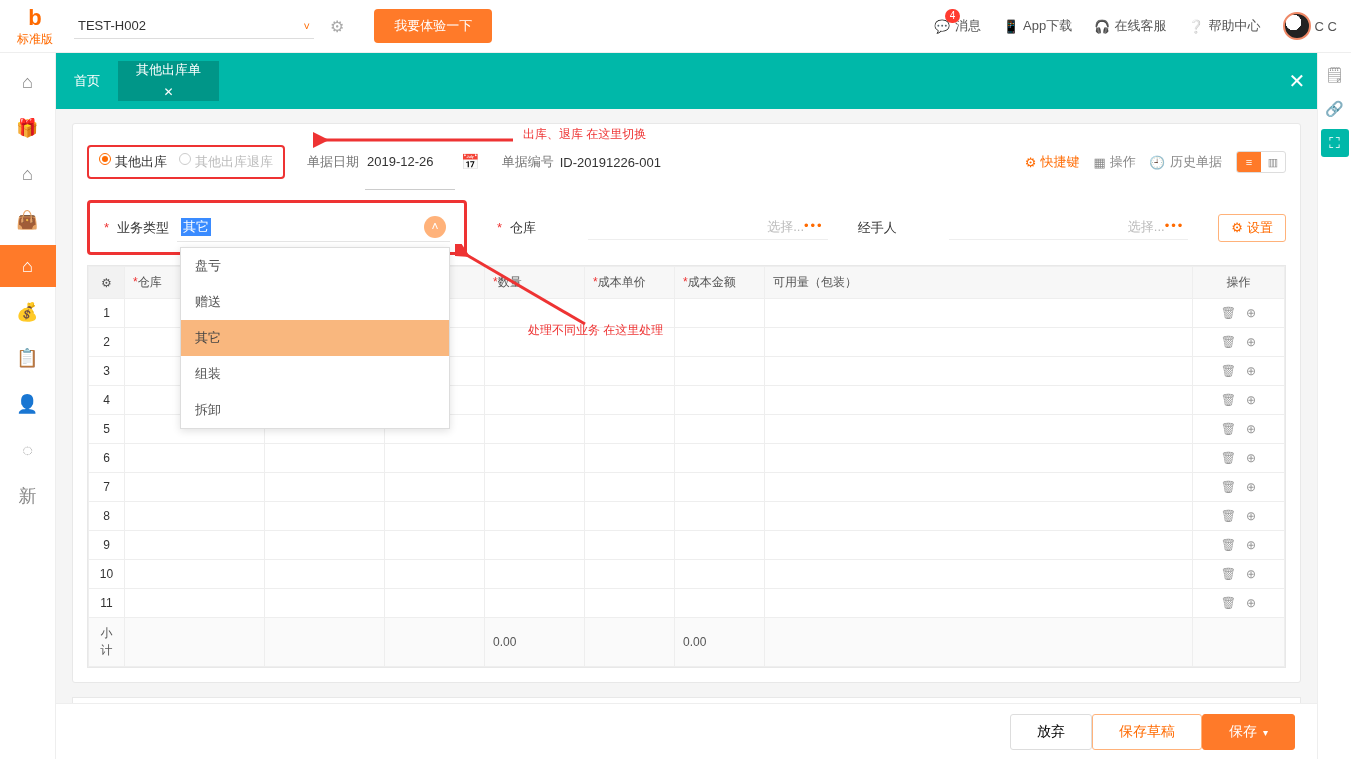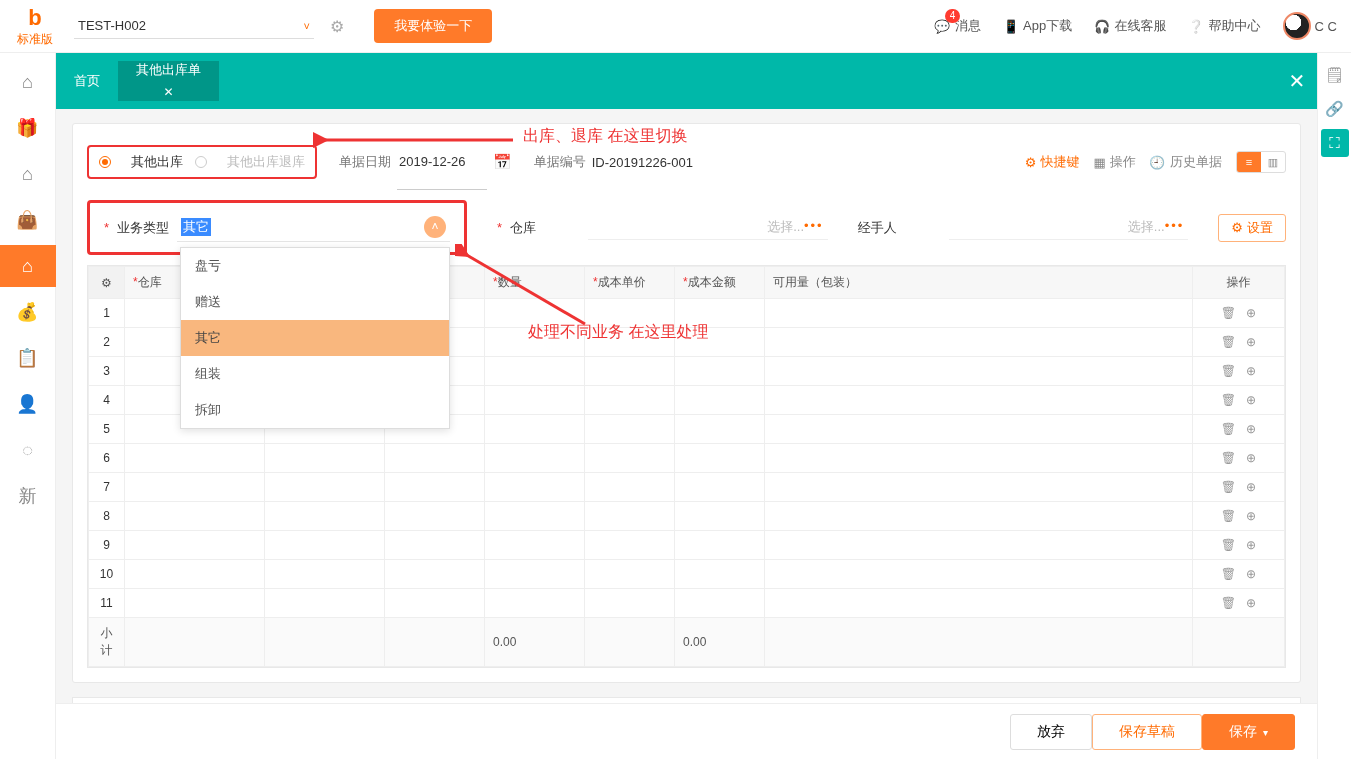--- a/index.html
+++ b/index.html
@@ -24,21 +24,21 @@
 .main { flex: 1; display: flex; flex-direction: column; position: relative; }
 .tabbar { height: 56px; background: #00b8a9; display: flex; align-items: center; }
 .tab { padding: 0 18px; height: 40px; display: flex; align-items: center; color: #fff; cursor: pointer; gap: 6px; }
 .tab.active { background: #009688; flex-direction: column; }
 .tab-close { font-size: 12px; }
 .tabbar-close { margin-left: auto; width: 40px; text-align: center; color: #fff; cursor: pointer; font-size: 20px; }
 .content { flex: 1; padding: 14px 16px 0; overflow: auto; background: #f5f5f5; }
 .doc-header { background: #fff; border: 1px solid #e8e8e8; border-radius: 3px; padding: 10px 14px 14px; position: relative; }
 .radio-row { display: flex; align-items: center; gap: 22px; margin-bottom: 10px; flex-wrap: wrap; }
 .radio-group { border: 2px solid #e33; border-radius: 4px; padding: 6px 10px; display: flex; gap: 12px; }
-.radio-item { display: inline-flex; align-items: center; gap: 20px; cursor: pointer; }
+.radio-item { display: inline-flex; gap: 4px; cursor: pointer; }
 .radio-dot { width: 12px; height: 12px; border: 1px solid #ccc; border-radius: 50%; display: inline-block; position: relative; }
 .radio-dot.on { border-color: #ff6a00; }
 .radio-dot.on::after { content: ""; position: absolute; inset: 2px; background: #ff6a00; border-radius: 50%; }
 .radio-item.off { color: #bbb; }
 .field-inline { display: inline-flex; align-items: center; gap: 6px; }
 .field-label { color: #777; }
 .date-ul { border-bottom: 1px solid #ccc; padding: 20px 2px; min-width: 90px; }
 .cal-icon { color: #ff6a00; font-size: 15px; }
 .header-actions { margin-left: auto; display: flex; gap: 14px; align-items: center; color: #888; font-size: 13px; }
 .ha-item { display: inline-flex; align-items: center; gap: 4px; cursor: pointer; }
@@ -52,21 +52,21 @@
 .biz-input { flex: 1; border-bottom: 1px solid #e5e5e5; padding: 3px 4px; display: flex; justify-content: space-between; align-items: center; cursor: pointer; }
 .biz-val { background: #3a8bff; color: #fff; padding: 0 2px; }
 .chev-circle { width: 22px; height: 22px; border-radius: 50%; background: #ffb27a; color: #fff; display: flex; align-items: center; justify-content: center; font-size: 12px; }
 .dropdown { position: absolute; top: 44px; left: 90px; width: 270px; background: #fff; border: 1px solid #ddd; box-shadow: 0 2px 8px rgba(0,0,0,.12); z-index: 20; }
 .dd-item { padding: 9px 14px; cursor: pointer; color: #555; }
 .dd-item.sel { background: #f9b77e; color: #444; }
 .wh-field, .person-field { flex: 1; display: flex; align-items: center; gap: 8px; }
 .sel-input { flex: 1; border-bottom: 1px solid #eee; padding: 3px 4px; color: #bbb; display: flex; justify-content: flex-end; margin-left: 44px; }
 .dots { color: #ff6a00; letter-spacing: 2px; }
 .setting-btn { border: 1px solid #ffb27a; color: #ff6a00; padding: 4px 12px; border-radius: 3px; cursor: pointer; display: inline-flex; gap: 4px; align-items: center; }
-.annot { position: absolute; color: #e33; font-size: 16px; font-weight: 500; pointer-events: none; }
+.annot { position: absolute; color: #e33; font-size: 12px; font-weight: 500; pointer-events: none; }
 .annot.a1 { left: 450px; top: 2px; }
 .annot.a2 { left: 455px; top: 198px; }
 .arrow-sv { position: absolute; pointer-events: none; }
 .table-wrap { margin-top: 10px; background: #fff; border: 1px solid #e8e8e8; }
 table { width: 100%; border-collapse: collapse; table-layout: fixed; }
 th, td { border: 1px solid #eee; padding: 7px 8px; font-size: 12px; }
 th { background: #f7f7f7; color: #555; text-align: left; font-weight: normal; }
 th .req-star { color: #e33; }
 .col-idx { width: 36px; text-align: center; }
 .col-op { width: 92px; text-align: center; }

